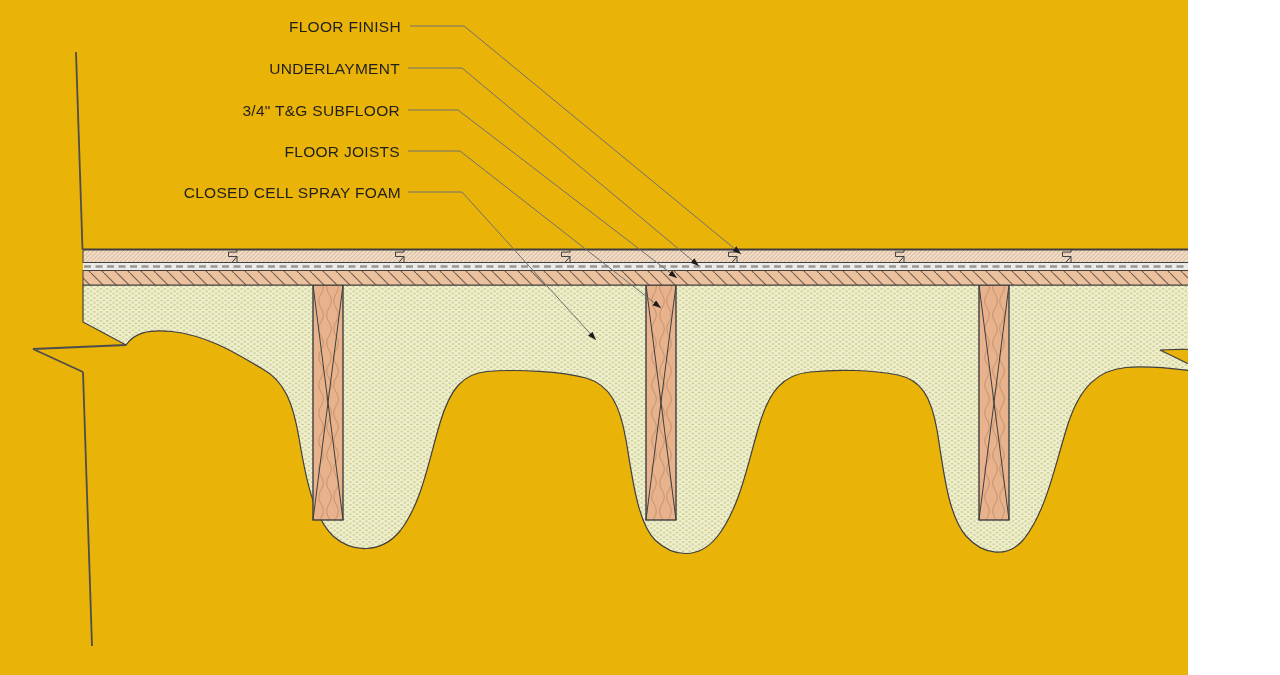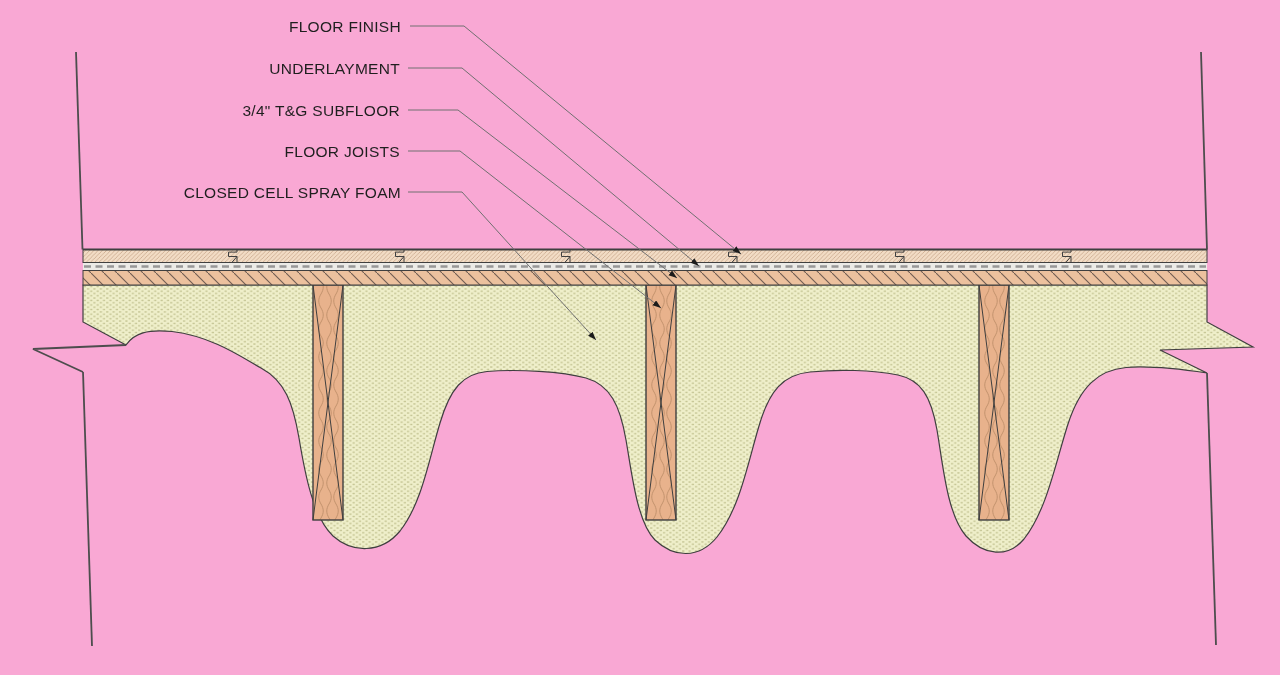--- a/index.html
+++ b/index.html
@@ -1,19 +1,19 @@
 <!DOCTYPE html>
 <html><head>
 <meta charset="utf-8">
 <style>
   html,body{margin:0;padding:0;background:#ffffff;}
   .canvas{
     position:relative;
-    width:1280px;height:675px;
-    background:#f9a8d4;
+    width:1188px;height:675px;
+    background:#eab308;
     overflow:hidden;
     font-family:"Liberation Sans", sans-serif;
   }
   svg text{
     font-family:"Liberation Sans", sans-serif;
     font-size:15.5px;
     letter-spacing:0.3px;
     fill:#1f1f1f;
   }
 </style>

